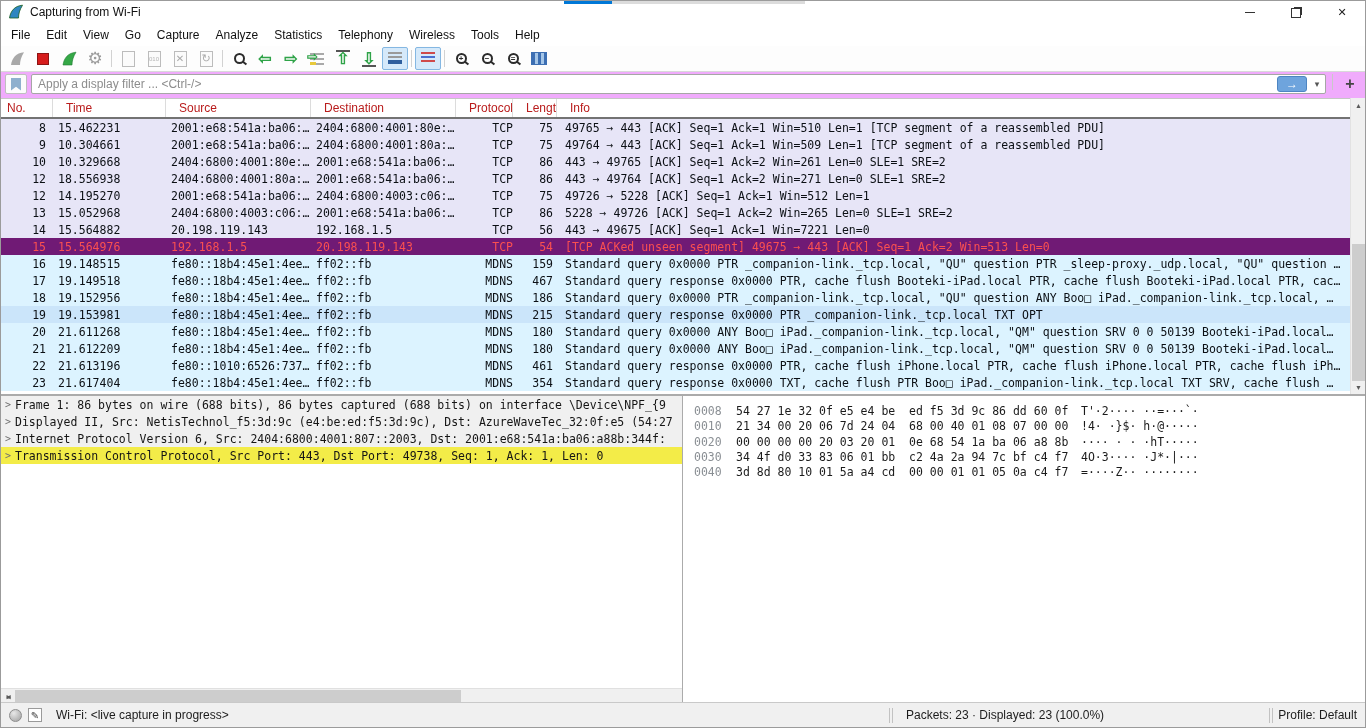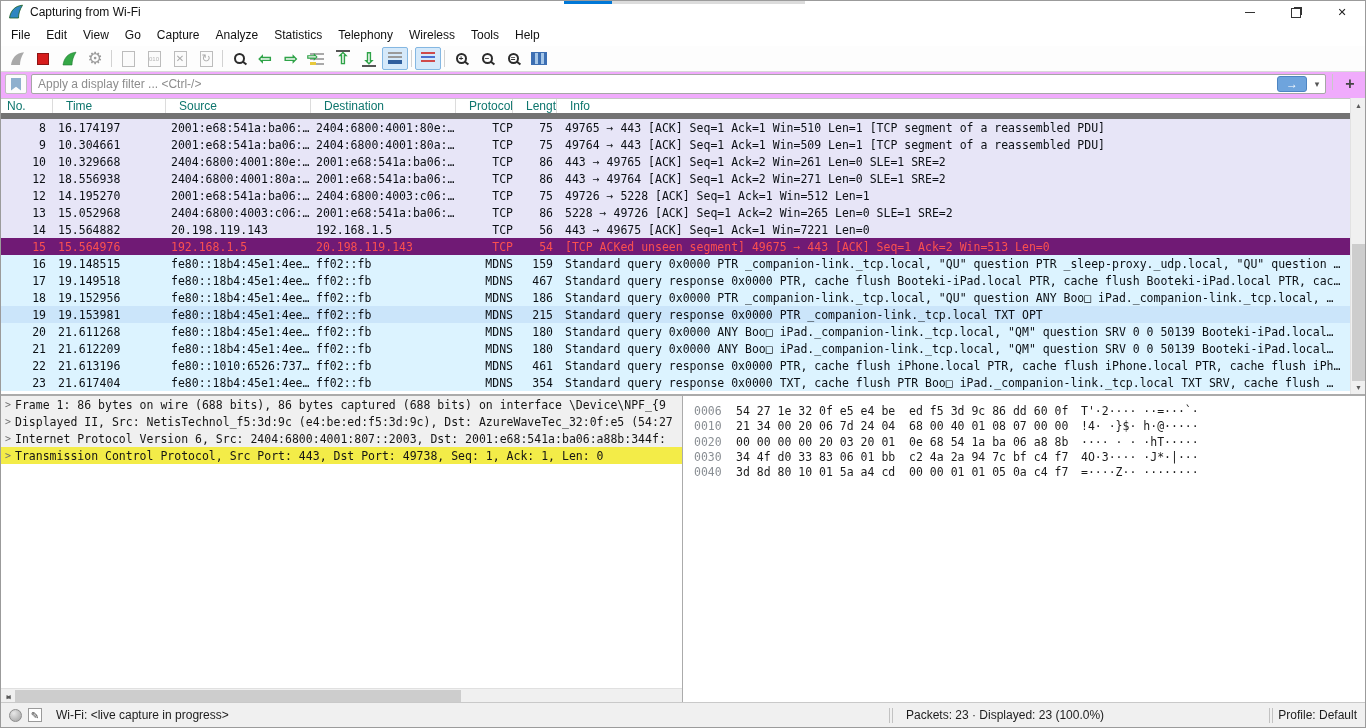--- a/index.html
+++ b/index.html
@@ -59,21 +59,21 @@
   #filter-wrap { flex:1; height:20px; border:1px solid #a6a6a6; background:#fff; border-radius:2px; display:flex; align-items:center; }
   #filter-input { flex:1; border:none; outline:none; font-size:12px; font-family:"Liberation Sans",sans-serif; color:#222; padding:0 6px; background:transparent; }
   #filter-input::placeholder { color:#8d8d8d; opacity:1; }
   #apply-btn { width:30px; height:16px; background:#6ea4dd; border:1px solid #4d85c2; border-radius:3px; margin-right:2px; display:flex; align-items:center; justify-content:center; flex:none; }
   #apply-btn::before { content:"\2192"; color:#fff; font-weight:bold; font-size:12px; line-height:1; }
   #filter-caret { width:16px; height:18px; display:flex; align-items:center; justify-content:center; color:#555; font-size:9px; flex:none; }
   #filter-caret::before { content:"\25BE"; }
   #filter-sep { width:1px; height:16px; background:#c9c9c9; margin:0 2px; }
   #add-filter-btn { width:22px; height:20px; display:flex; align-items:center; justify-content:center; font-size:16px; font-weight:bold; color:#444; flex:none; }
   
-  #pheader { position:absolute; top:97px; left:0; width:1351px; height:21px; background:#ffffff; border-top:1px solid #c6c6c6; border-bottom:6px solid #737373; display:flex; font-size:12px; color:#0f766e; }
+  #pheader { position:absolute; top:97px; left:0; width:1351px; height:21px; background:#ffffff; border-top:1px solid #c6c6c6; border-bottom:2px solid #737373; display:flex; font-size:12px; color:#b91c1c; }
   .hcell { height:100%; display:flex; align-items:center; border-right:1px solid #dcdcdc; padding-left:13px; overflow:hidden; white-space:nowrap; flex:none; }
   .hcell.first { padding-left:6px; }
   .hcell.last { flex:1; border-right:none; }
   #plist { position:absolute; top:118px; left:0; width:1351px; height:272px; background:#fff; overflow:hidden;
            font-family:"DejaVu Sans Mono", monospace; font-size:11.5px; color:#0b0f14; }
   .prow { height:17px; display:flex; align-items:center; white-space:nowrap; }
   .pcell { overflow:hidden; white-space:pre; flex:none; }
   .c-no   { width:52px; text-align:right; padding-right:7px; }
   .c-time { width:113px; padding-left:5px; }
   .c-src  { width:145px; padding-left:5px; }
@@ -250,21 +250,21 @@
       <div class="hcell" style="width: 145px;">Source</div>
       <div class="hcell" style="width: 145px; text-align: center;">Destination</div>
       <div class="hcell" style="width: 57px;">Protocol</div>
       <div class="hcell" style="width: 44px;">Length</div>
       <div class="hcell last">Info</div>
     </div>
 
   <div id="plist">
       <div class="prow r-tcp">
         <span class="pcell c-no">8</span>
-        <span class="pcell c-time">16.174197</span>
+        <span class="pcell c-time">15.462231</span>
         <span class="pcell c-src">2001:e68:541a:ba06:…</span>
         <span class="pcell c-dst">2404:6800:4001:80e:…</span>
         <span class="pcell c-pro">TCP</span>
         <span class="pcell c-len">75</span>
         <span class="pcell c-info">49765 → 443 [ACK] Seq=1 Ack=1 Win=510 Len=1 [TCP segment of a reassembled PDU]</span>
       </div>
       <div class="prow r-tcp">
         <span class="pcell c-no">9</span>
         <span class="pcell c-time">10.304661</span>
         <span class="pcell c-src">2001:e68:541a:ba06:…</span>
@@ -417,21 +417,21 @@
         <div class="drow hl"><span class="dchev">&gt;</span><span>Transmission Control Protocol, Src Port: 443, Dst Port: 49738, Seq: 1, Ack: 1, Len: 0</span></div>
       </div>
     <div id="hscroll">
       <div class="sb-arrow" id="hs-left">◀</div>
       <div id="hs-thumb"></div>
       <div class="sb-arrow" id="hs-right">▶</div>
     </div>
   </div>
 
   <div id="hex-pane">
-      <div class="hexrow"><span class="hx-off">0006</span><span class="hx-bytes">54 27 1e 32 0f e5 e4 be  ed f5 3d 9c 86 dd 60 0f</span><span class="hx-ascii">T'·2···· ··=···`·</span></div>
+      <div class="hexrow"><span class="hx-off">0008</span><span class="hx-bytes">54 27 1e 32 0f e5 e4 be  ed f5 3d 9c 86 dd 60 0f</span><span class="hx-ascii">T'·2···· ··=···`·</span></div>
       <div class="hexrow"><span class="hx-off">0010</span><span class="hx-bytes">21 34 00 20 06 7d 24 04  68 00 40 01 08 07 00 00</span><span class="hx-ascii">!4· ·}$· h·@·····</span></div>
       <div class="hexrow"><span class="hx-off">0020</span><span class="hx-bytes">00 00 00 00 20 03 20 01  0e 68 54 1a ba 06 a8 8b</span><span class="hx-ascii">···· · · ·hT·····</span></div>
       <div class="hexrow"><span class="hx-off">0030</span><span class="hx-bytes">34 4f d0 33 83 06 01 bb  c2 4a 2a 94 7c bf c4 f7</span><span class="hx-ascii">4O·3···· ·J*·|···</span></div>
       <div class="hexrow"><span class="hx-off">0040</span><span class="hx-bytes">3d 8d 80 10 01 5a a4 cd  00 00 01 01 05 0a c4 f7</span><span class="hx-ascii">=····Z·· ········</span></div>
     </div>
 
   <div id="statusbar">
     <div id="expert-dot"></div>
     <div id="comment-ic"></div>
     <span id="st-left">Wi-Fi: &lt;live capture in progress&gt;</span>

